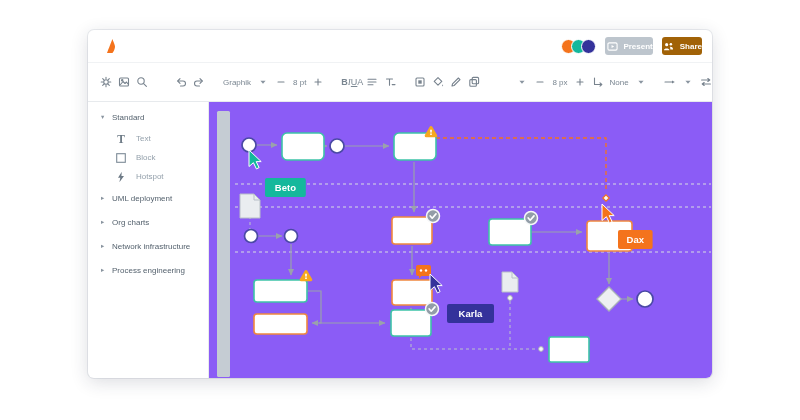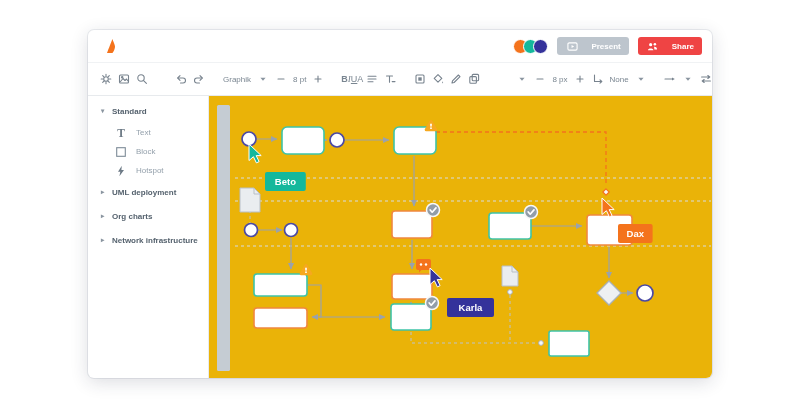--- a/index.html
+++ b/index.html
@@ -7,45 +7,45 @@
               font-family:"Liberation Sans", sans-serif; }
   .window { position:absolute; left:88px; top:30px; width:624px; height:348px;
             background:#fff; border-radius:6px; overflow:hidden;
             box-shadow:0 4px 18px rgba(30,40,60,.16), 0 0 0 1px #eceef1; }
   
   .titlebar { height:32px; display:flex; align-items:center; padding:0 10px; }
   .logo { width:18px; height:18px; margin-left:4px; }
   .titlebar-right { margin-left:auto; display:flex; align-items:center; gap:9px; }
   .avatars { display:flex; padding-left:5px; }
   .avatar { width:15px; height:15px; border-radius:50%; border:1.5px solid #fff; margin-left:-5px; }
-  .btn { height:18px; border-radius:3px; display:inline-flex; align-items:center; gap:12px;
-         padding:0 8px; font-size:8px; font-weight:bold; color:#fff; border:none; cursor:pointer; }
+  .btn { height:18px; border-radius:3px; display:inline-flex; align-items:center; gap:4px;
+         padding:0 0; font-size:8px; font-weight:bold; color:#fff; border:none; cursor:pointer; }
   .btn-present { background:#bdc5cd; }
-  .btn-share   { background:#ef4444; }
+  .btn-share   { background:#a16207; }
   .btn svg { display:block; }
   
-  .toolbar { height:26px; border-top:1px solid #f0f2f4; border-bottom:1px solid #e7eaed;
-             display:flex; align-items:center; padding:16px 9px; font-size:8px; color:#7a8691; }
+  .toolbar { height:40px; border-top:1px solid #f0f2f4; border-bottom:1px solid #e7eaed;
+             display:flex; align-items:center; padding:8px 9px; font-size:8px; color:#7a8691; }
   .tb-icon { width:14px; height:13px; display:inline-flex; align-items:center; justify-content:center; margin:0 3px; }
   .tb-text { margin:0 3px; white-space:nowrap; }
   .tb-letter { width:13px; text-align:center; font-size:9px; }
   .b { font-weight:bold; } .i { font-style:italic; font-family:"Liberation Serif",serif; }
   .u { text-decoration:underline; }
   .tb-sep { width:1px; height:13px; background:#e5e8eb; margin:0 6px; }
   .sp-s { margin-left:14px; } .sp-m { margin-left:24px; }
   
   .main { display:flex; height:293px; }
   .sidebar { width:121px; border-right:1px solid #e9ebee; padding-top:3px; overflow:hidden; }
   .section-row { display:flex; align-items:center; height:24px; padding-left:13px;
-                 font-size:8px; font-weight:bold; color:#55626e; cursor:pointer; }
+                 font-size:8px; font-weight:normal; color:#55626e; cursor:pointer; }
   .section-caret { width:11px; font-size:6.5px; color:#8a95a0; }
   .item-row { display:flex; align-items:center; height:19px; padding-left:27px;
               font-size:8px; color:#95a1ac; cursor:pointer; }
   .item-icon { width:12px; height:12px; margin-right:9px; display:inline-flex; align-items:center; justify-content:center; }
-  .canvas { flex:1; position:relative; background:#eab308;text-align:right; }
+  .canvas { flex:1; position:relative; background:#8b5cf6;text-align:right; }
   .canvas svg { position:absolute; left:0; top:0; }
 </style>
 </head>
 <body>
 
 <div class="window">
 
   <div class="titlebar">
     <svg class="logo" viewBox="0 0 18 18">
       <path d="M5,16 C5,16 9.2,5 10.4,2 C11.2,4.8 13,7.4 13,9.6 C13,12.8 10.6,16 10.6,16 Z" fill="#f4731c"></path>
@@ -248,20 +248,24 @@
           <span class="section-caret">▸</span>
           <span>UML deployment</span>
         </div>
         <div class="section-row">
           <span class="section-caret">▸</span>
           <span>Org charts</span>
         </div>
         <div class="section-row">
           <span class="section-caret">▸</span>
           <span>Network infrastructure</span>
+        </div>
+        <div class="section-row">
+          <span class="section-caret">▸</span>
+          <span>Process engineering</span>
         </div>
       </div>
     <div class="canvas">
       <svg width="502" height="293" viewBox="0 0 502 293">
           <defs>
             <marker id="arr" markerWidth="7" markerHeight="6" refX="5.2" refY="2.6" orient="auto">
               <path d="M0,0 L5.6,2.6 L0,5.2 Z" fill="#9aa2ab"></path>
             </marker>
           </defs>
           <rect x="8" y="9" width="13" height="266" rx="1.5" fill="#c5ccd3"></rect>

